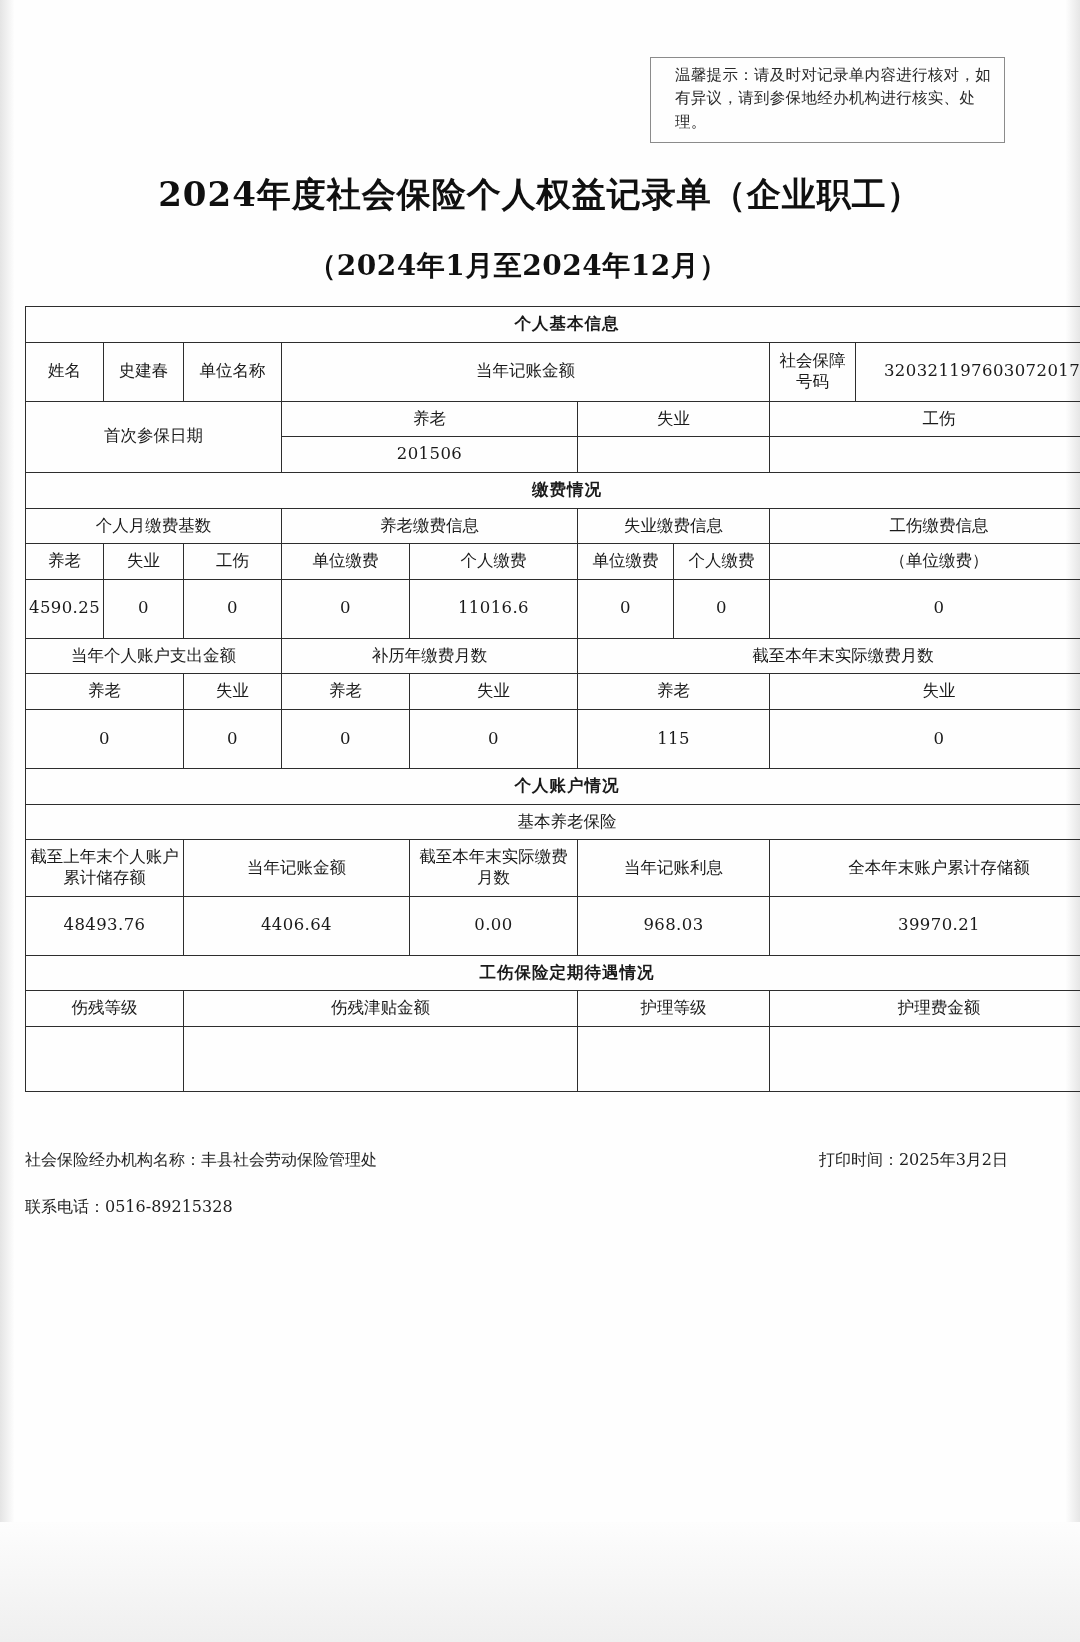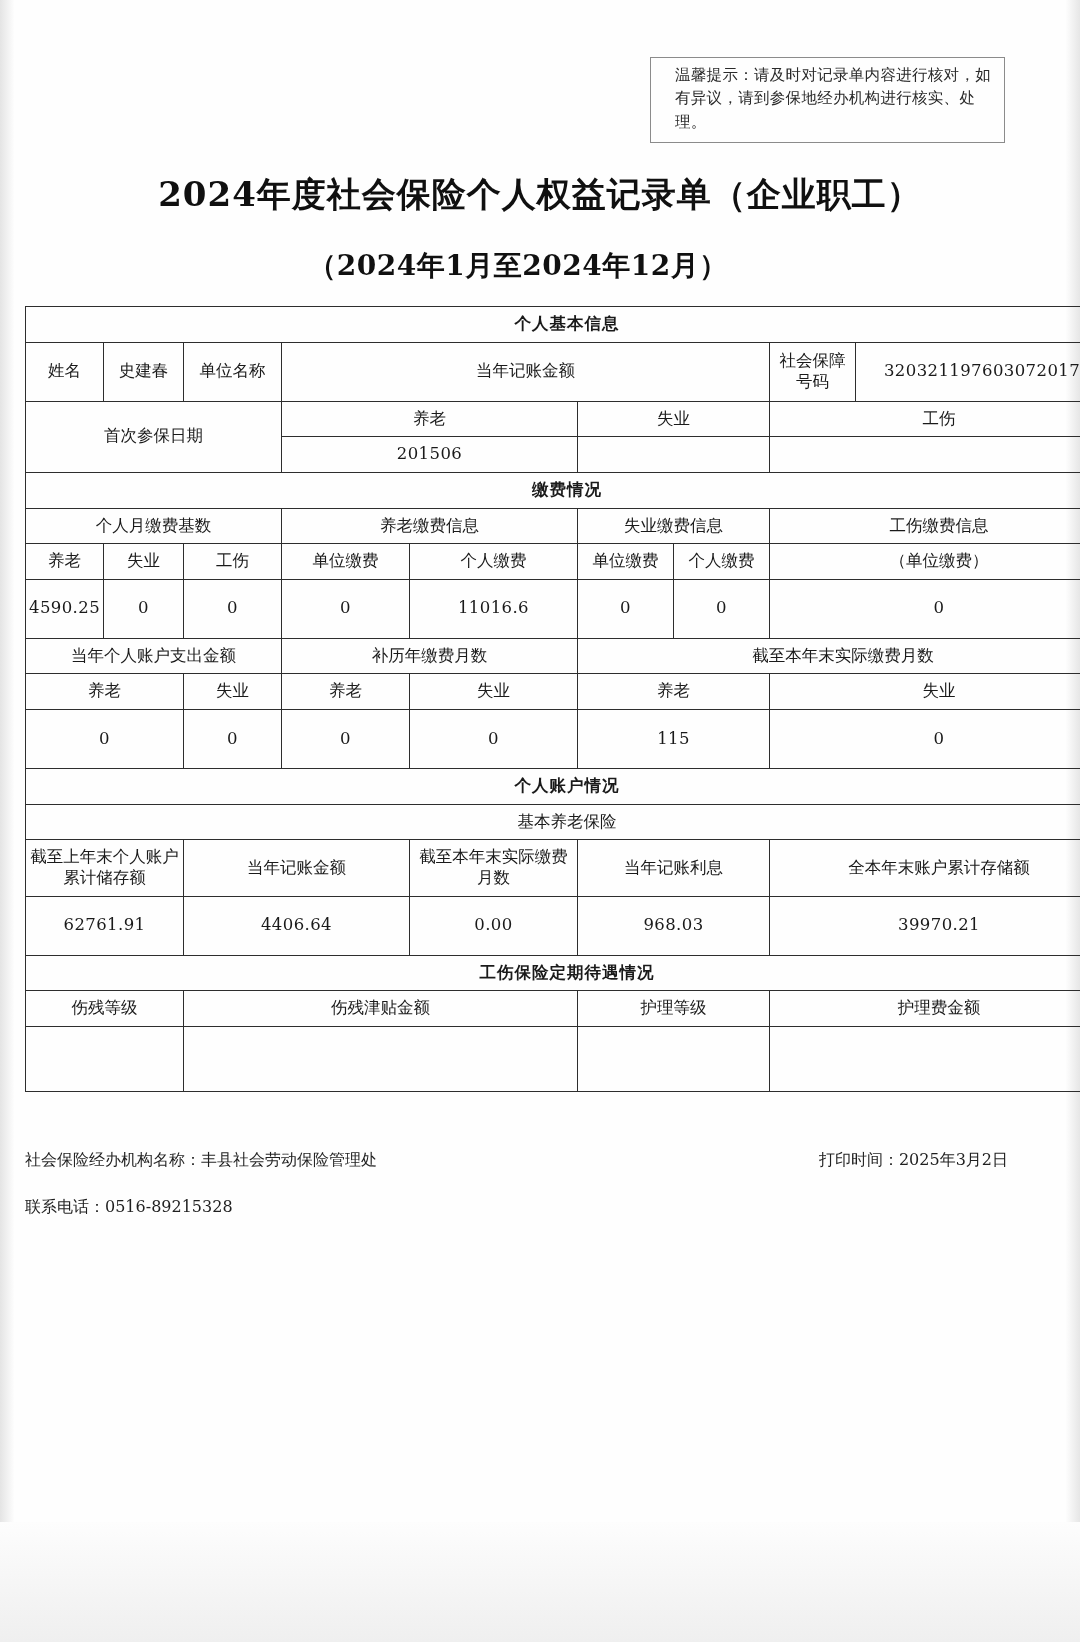--- a/index.html
+++ b/index.html
@@ -242,21 +242,21 @@
       <td colspan="9" class="sub-head">基本养老保险</td>
     </tr>
     <tr>
       <td colspan="2" class="sub-head">截至上年末个人账户累计储存额</td>
       <td colspan="2" class="sub-head">当年记账金额</td>
       <td class="sub-head">截至本年末实际缴费月数</td>
       <td colspan="2" class="sub-head">当年记账利息</td>
       <td colspan="2" class="sub-head">全本年末账户累计存储额</td>
     </tr>
     <tr>
-      <td colspan="2" class="num tall">62761.91</td>
+      <td colspan="2" class="num tall">48493.76</td>
       <td colspan="2" class="num tall">4406.64</td>
       <td class="num tall">0.00</td>
       <td colspan="2" class="num tall">968.03</td>
       <td colspan="2" class="num tall">39970.21</td>
     </tr>
 
     <tr>
       <td colspan="9" class="sec-head">工伤保险定期待遇情况</td>
     </tr>
     <tr>

